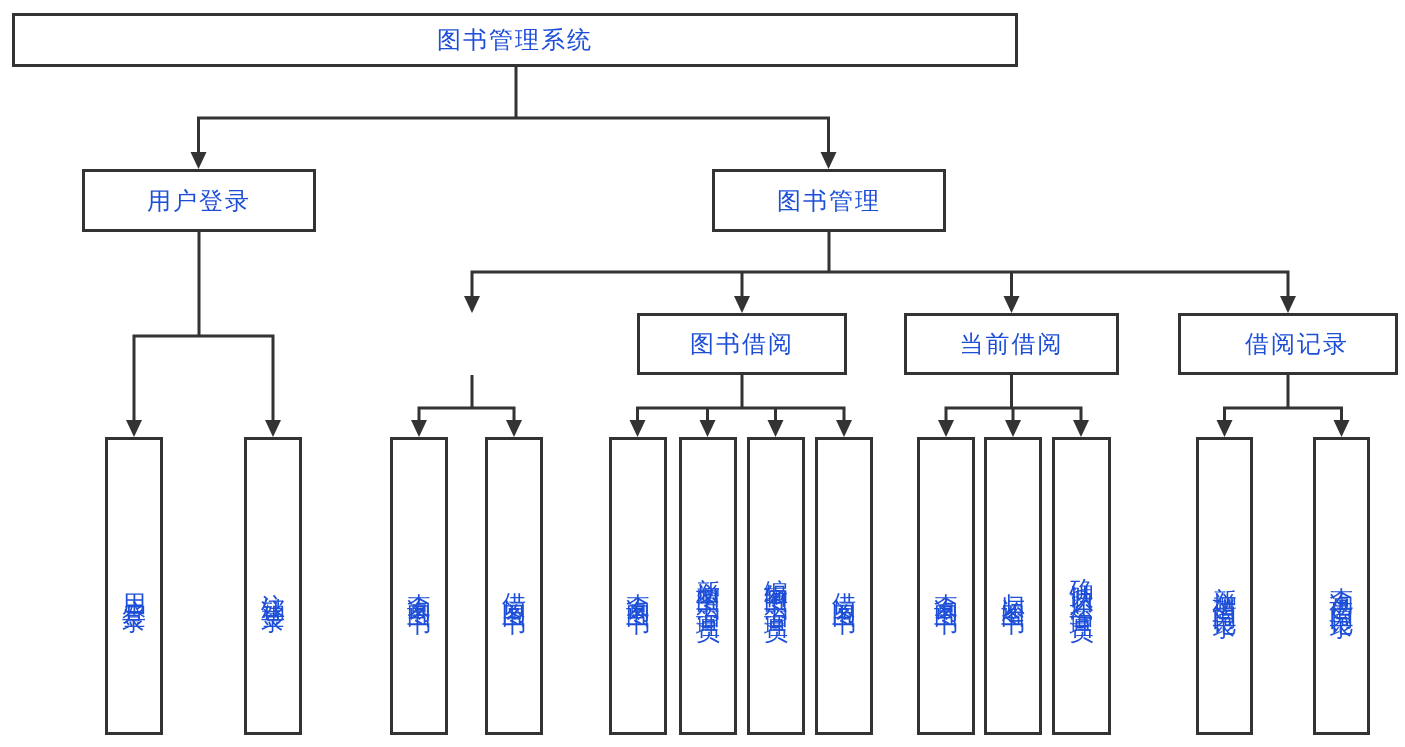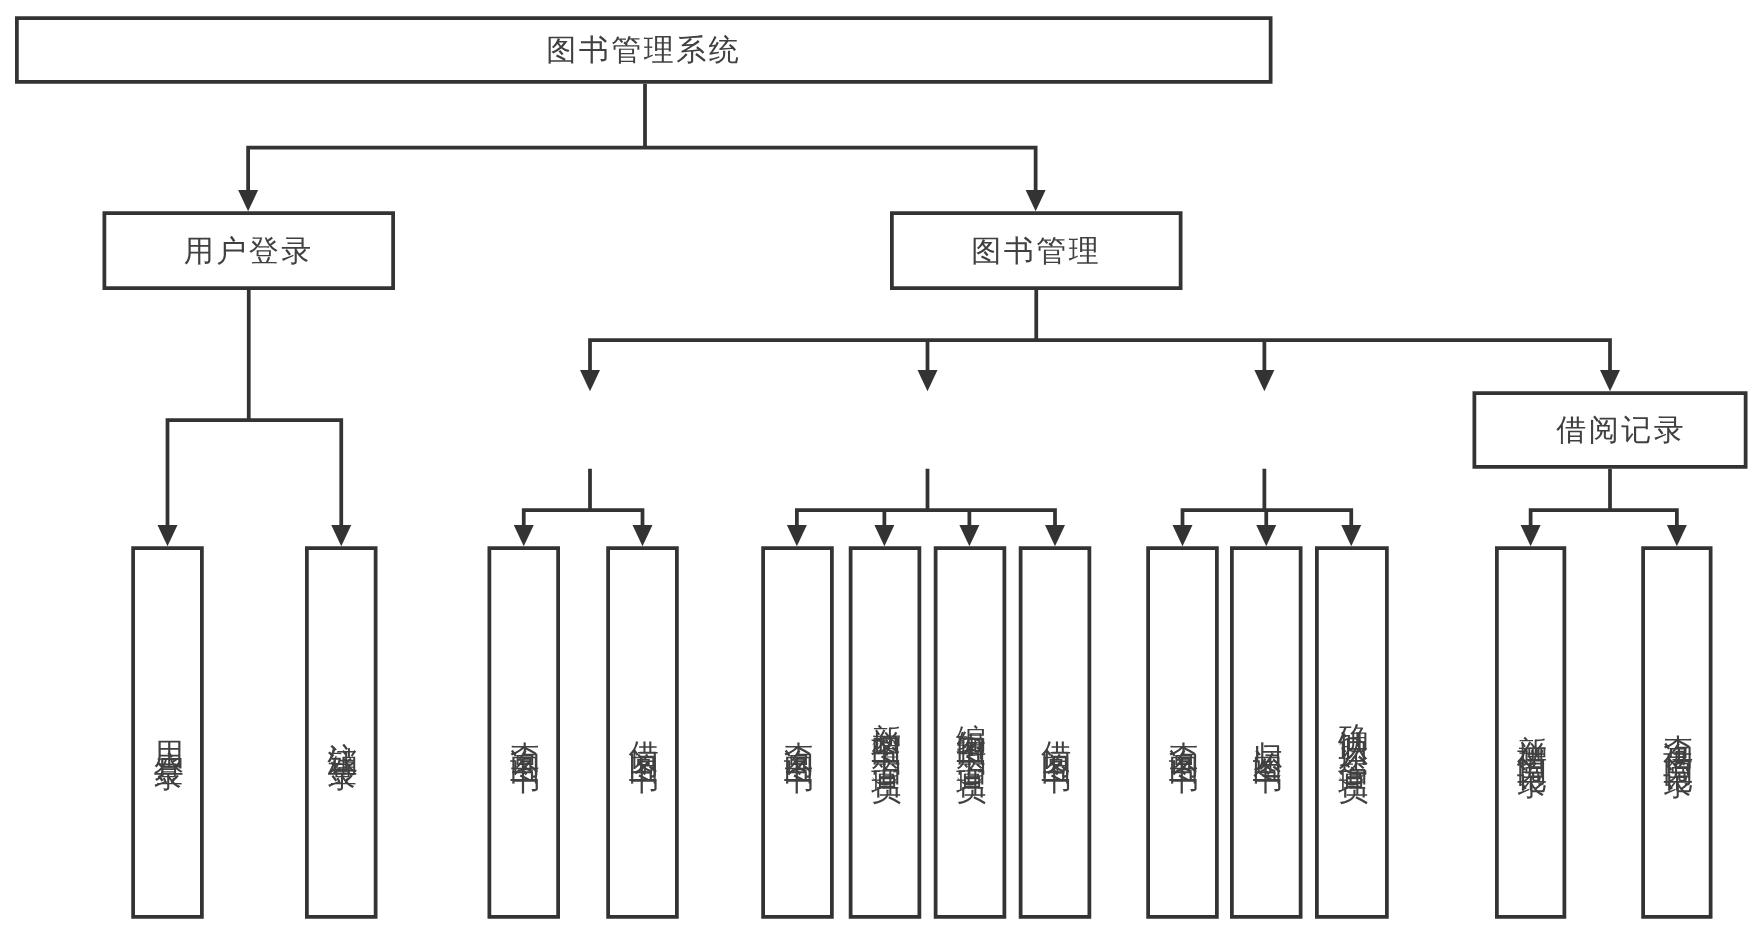--- a/index.html
+++ b/index.html
@@ -22,21 +22,21 @@
     z-index: 1;
   }
   .node {
     position: absolute;
     box-sizing: border-box;
     border: 3px solid #333333;
     background: #ffffff;
     display: flex;
     align-items: center;
     justify-content: center;
-    color: #404040;
+    color: #1d4ed8;
     z-index: 2;
   }
   .node.h span {
     font-size: 24px;
     letter-spacing: 2px;
     white-space: nowrap;
   }
   .node.v span {
     writing-mode: vertical-rl;
     text-orientation: mixed;
@@ -132,20 +132,26 @@
     <span>图书管理系统</span>
   </div>
 
   <div class="node h n-user-login">
     <span>用户登录</span>
   </div>
   <div class="node h n-book-mgmt">
     <span>图书管理</span>
   </div>
 
+  <div class="node h n-borrow">
+    <span>图书借阅</span>
+  </div>
+  <div class="node h n-current">
+    <span>当前借阅</span>
+  </div>
   <div class="node h n-record">
     <span>借阅记录</span>
   </div>
 
   <div class="node v leaf n-a1">
     <span>用户登录</span>
   </div>
   <div class="node v leaf n-a2">
     <span>注销登录</span>
   </div>

